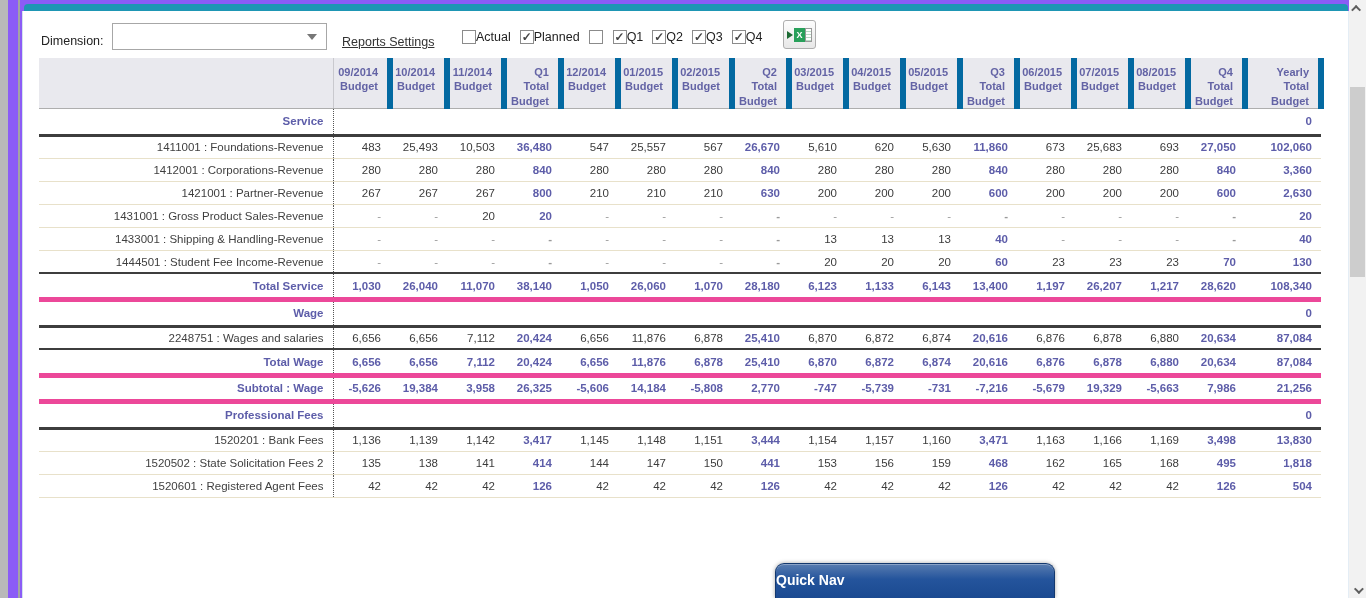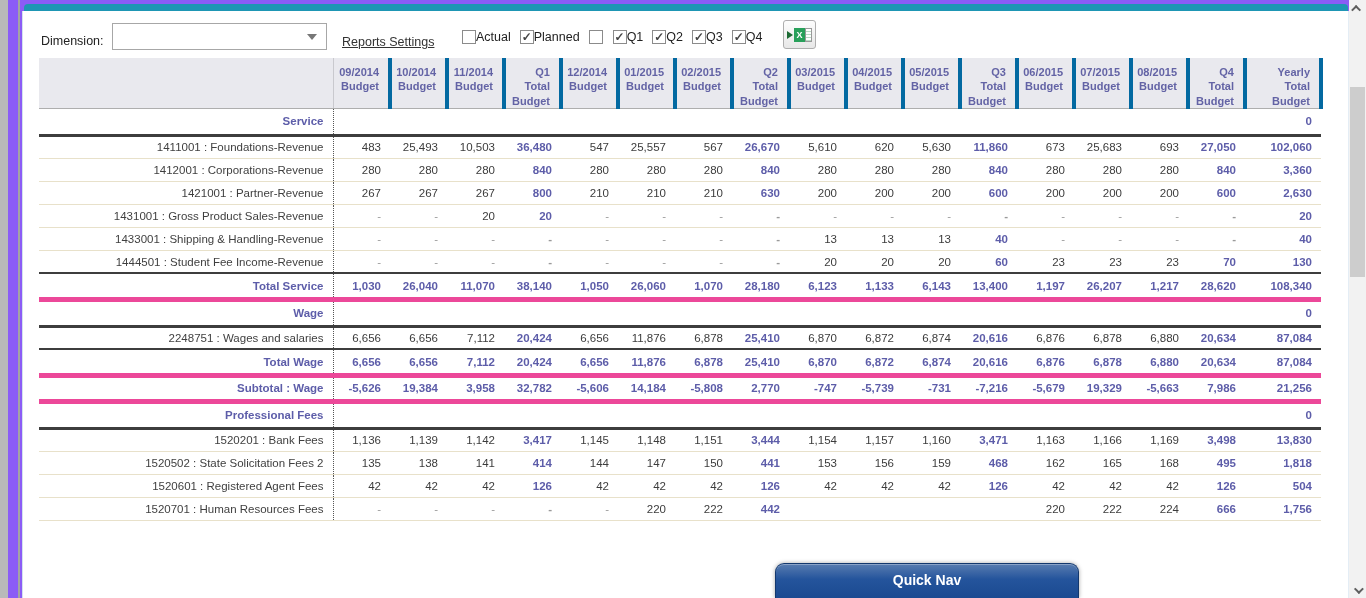--- a/index.html
+++ b/index.html
@@ -30,37 +30,37 @@
   .xls-ico { display:flex; align-items:center; }
   .xl-arrow { width:0; height:0; border-top:4px solid transparent; border-bottom:4px solid transparent; border-left:6px solid #1d6b34; margin-right:1px; }
   .xl-x { width:11px; height:14px; background:#28a05a; color:#fff; font-weight:bold; font-size:9px; display:flex; align-items:center; justify-content:center; }
   .xl-sheet { width:7px; height:14px; border:1px solid #999; background:repeating-linear-gradient(#fff,#fff 2px,#b9d9c5 2px,#b9d9c5 3px); }
 
   
   .grid-wrap { position:absolute; left:16px; top:47px; }
   table { border-collapse:collapse; table-layout:fixed; width:1282px; font-size:11.5px; }
   th { background:#e9e9ee; color:#6363a5; font-weight:bold; font-size:11px; text-align:right;
        vertical-align:top; padding:7px 9px 0 2px; white-space:pre-line; height:50px;
-       border-right:4px solid #0369a1; border-bottom:1px solid #aeaeae; line-height:1.3; }
+       border-right:6px solid #0369a1; border-bottom:1px solid #aeaeae; line-height:1.3; }
   th.lbl { border-right:1px solid #c9c9ce; }
   td { padding:0 9px 0 2px; text-align:right; vertical-align:middle; color:#3c3c3c; background:#fff; overflow:hidden; white-space:nowrap; }
   td.lbl { text-align:right; padding-left:10px; border-right:1px dotted #555; color:#3f3f3f; }
   tr.r-data td { height:23px; border-bottom:1px solid #e8e1ca; }
   tr.r-section td { height:27px; border-bottom:3px solid #3d3d3d; }
   tr.r-section td.lbl { color:#5d5da9; font-weight:bold; padding-left:6px; }
   tr.r-total td { height:26px; border-top:2px solid #3d3d3d; border-bottom:5px solid #ec4899; color:#5d5da9; font-weight:bold; }
   tr.r-total td.lbl { color:#5d5da9; font-weight:bold; }
   td.v-total { color:#5d5da9; font-weight:bold; }
   td.v-dash { color:#9a9a9a; }
 
   
-  .quick-nav { position:absolute; left:775px; top:563px; width:304px; height:35px; border-radius:9px 9px 0 0;
+  .quick-nav { position:absolute; left:775px; top:563px; width:280px; height:35px; border-radius:9px 9px 0 0;
                background:linear-gradient(#587cb0,#24549c 45%,#1b4a91); border:1px solid #13386e; border-bottom:none;
                box-shadow:inset 0 1px 0 rgba(255,255,255,.3), 0 0 4px rgba(0,0,0,.35);
-               color:#fff; font-weight:bold; font-size:14px; text-align:center; line-height:33px; cursor:pointer; z-index:50; }
+               color:#fff; font-weight:bold; font-size:14px; line-height:33px; cursor:pointer; z-index:50; }
 
   
   .scrollbar { position:absolute; right:0; top:0; width:17px; height:598px; background:#f2f2f2; z-index:60; }
   .sb-btn { position:absolute; left:0; width:17px; height:16px; display:flex; align-items:center; justify-content:center; cursor:pointer; }
   .sb-up { top:0; } .sb-down { bottom:0; }
   .chev { width:7px; height:7px; border-left:2px solid #5f5f5f; border-top:2px solid #5f5f5f; }
   .chev-up { transform:rotate(45deg) translateY(2px); }
   .chev-down { transform:rotate(225deg) translateY(2px); }
   .sb-thumb { position:absolute; left:1px; top:87px; width:15px; height:190px; background:#cdcdcd; cursor:pointer; }
 </style>
@@ -386,21 +386,21 @@
               <td>6,878</td>
               <td>6,880</td>
               <td>20,634</td>
               <td>87,084</td>
             </tr>
             <tr class="r-total">
               <td class="lbl">Subtotal : Wage</td>
               <td>-5,626</td>
               <td>19,384</td>
               <td>3,958</td>
-              <td>32,782</td>
+              <td>26,325</td>
               <td>-5,606</td>
               <td>14,184</td>
               <td>-5,808</td>
               <td>2,770</td>
               <td>-747</td>
               <td>-5,739</td>
               <td>-731</td>
               <td>-7,216</td>
               <td>-5,679</td>
               <td>19,329</td>
@@ -481,40 +481,20 @@
               <td>42</td>
               <td>42</td>
               <td>42</td>
               <td class="v-total">126</td>
               <td>42</td>
               <td>42</td>
               <td>42</td>
               <td class="v-total">126</td>
               <td class="v-total">504</td>
             </tr>
-            <tr class="r-data">
-              <td class="lbl">1520701 : Human Resources Fees</td>
-              <td class="v-dash">-</td>
-              <td class="v-dash">-</td>
-              <td class="v-dash">-</td>
-              <td class="v-total v-dash">-</td>
-              <td class="v-dash">-</td>
-              <td>220</td>
-              <td>222</td>
-              <td class="v-total">442</td>
-              <td></td>
-              <td></td>
-              <td></td>
-              <td class="v-total"></td>
-              <td>220</td>
-              <td>222</td>
-              <td>224</td>
-              <td class="v-total">666</td>
-              <td class="v-total">1,756</td>
-            </tr>
           </tbody>
         </table>
     </div>
   </div>
 
   <div class="quick-nav">Quick Nav</div>
 
   <div class="scrollbar">
     <div class="sb-btn sb-up">
         <span class="chev chev-up"></span>

